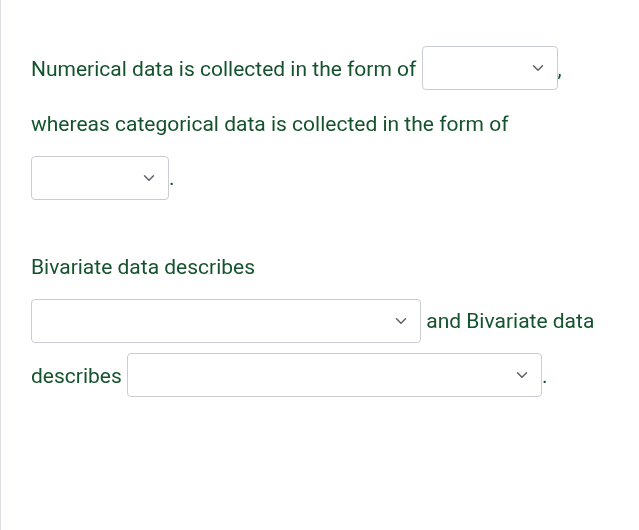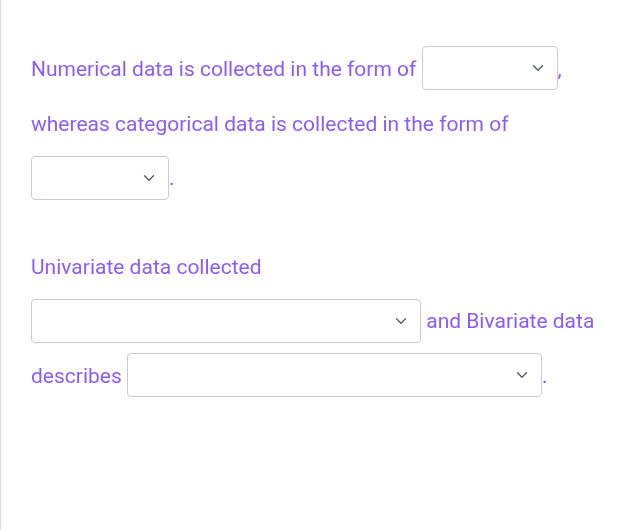--- a/index.html
+++ b/index.html
@@ -13,21 +13,21 @@
       color: #3c4043;
     }
     .outer {
       border-left: 1px solid #dadce0;
       height: 100%;
       padding: 42px 0 0 30px;
     }
     .content {
       font-size: 21px;
       line-height: 2.6;
-      color: #8b5cf6;
+      color: #14532d;
     }
     .dropdown {
       display: inline-flex;
       align-items: center;
       justify-content: flex-end;
       height: 44px;
       border: 1px solid #c9cdd2;
       border-radius: 4px;
       background: #ffffff;
       vertical-align: middle;
@@ -66,21 +66,21 @@
           <span></span>
           <span class="chev">
           <svg viewBox="0 0 24 24" width="18" height="18" fill="none" stroke="#5f6368" stroke-width="2" stroke-linecap="round" stroke-linejoin="round">
               <polyline points="6 9 12 15 18 9"></polyline>
             </svg>
         </span>
         </span><span>.</span>
     </div>
 
     <div class="para2">
-      <span>Univariate data collected </span><span class="dropdown dd3">
+      <span>Bivariate data describes </span><span class="dropdown dd3">
           <span></span>
           <span class="chev">
           <svg viewBox="0 0 24 24" width="18" height="18" fill="none" stroke="#5f6368" stroke-width="2" stroke-linecap="round" stroke-linejoin="round">
               <polyline points="6 9 12 15 18 9"></polyline>
             </svg>
         </span>
         </span><span> and Bivariate data describes </span><span class="dropdown dd4">
           <span></span>
           <span class="chev">
           <svg viewBox="0 0 24 24" width="18" height="18" fill="none" stroke="#5f6368" stroke-width="2" stroke-linecap="round" stroke-linejoin="round">

